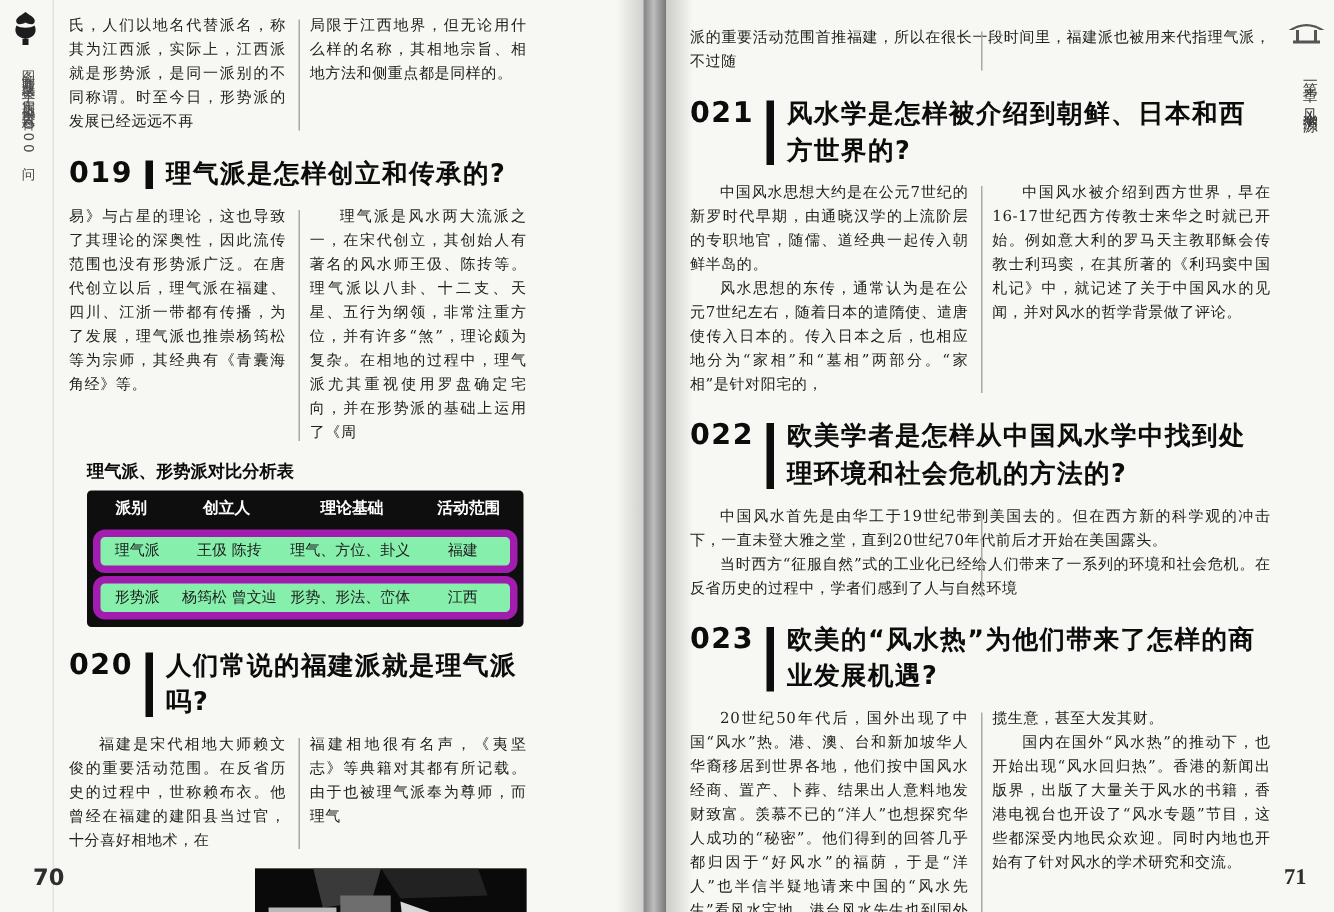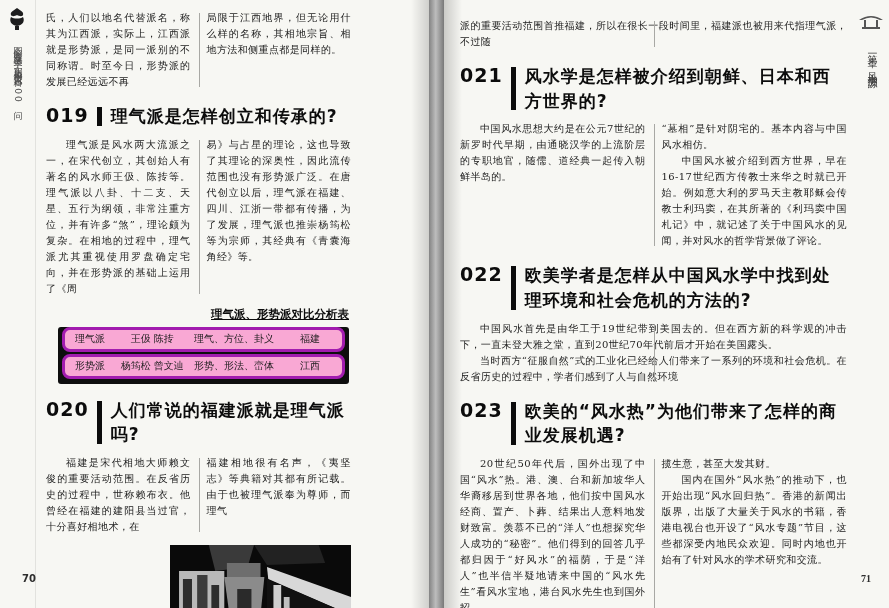--- a/index.html
+++ b/index.html
@@ -22,46 +22,46 @@
   .strip-left{position:absolute;left:0;top:0;bottom:0;width:36px;z-index:6;}
   .strip-left .rule{position:absolute;right:0;top:0;bottom:0;width:1px;background:#e2e2de;}
   .strip-right{position:absolute;right:0;top:0;bottom:0;width:36px;z-index:6;}
   .vtext{writing-mode:vertical-rl;text-orientation:mixed;
     font-family:"DejaVu Sans","Liberation Sans",sans-serif;
     font-size:9px;letter-spacing:2px;color:#4a4a4a;}
   .strip-left .vtext{position:absolute;left:11px;top:40px;}
   .strip-right .vtext{position:absolute;left:12px;top:46px;font-size:10px;color:#3a3a3a;}
   .strip-icon{position:absolute;left:7px;top:7px;}
   .strip-right .strip-icon{left:5px;top:12px;}
-  .pagenum{position:absolute;bottom:24px;
+  .pagenum{position:absolute;bottom:14px;
     font-family:"DejaVu Sans","Liberation Sans",sans-serif;
-    font-size:10px;font-weight:bold;color:#2e2e2e;z-index:7;}
+    font-size:15px;font-weight:bold;color:#2e2e2e;z-index:7;}
   .pagenum-left{left:22px;}
   .pagenum-right{right:18px;font-family:Liberation Serif, serif;}
   
   .cols{display:flex;gap:16px;position:relative;margin-top:2px;}
   .cols::before{content:"";position:absolute;left:50%;top:3px;bottom:3px;width:1px;background:#a8a8a4;}
   .col{flex:1;min-width:0;}
   .para{margin:0;font-size:10px;line-height:1.6;text-align:justify;
     letter-spacing:0.4px;color:#222;}
   .para.indent{text-indent:2em;}
   .sec-h{display:flex;align-items:flex-start;margin:14px 0 8px 0;
     font-family:"DejaVu Sans","Liberation Sans",sans-serif;font-weight:bold;color:#0c0c0c;}
   .sec-num{font-size:19px;line-height:1.25;letter-spacing:1px;}
   .sec-bar{width:5px;align-self:stretch;background:#0c0c0c;margin:3px 9px 3px 8px;}
   .sec-title{flex:1;font-size:17px;line-height:1.45;letter-spacing:1px;}
   
   .table-wrap{margin:10px 2px 2px 12px;}
   .table-title{font-family:"DejaVu Sans","Liberation Sans",sans-serif;
-    font-weight:bold;font-size:11.5px;text-align:right;margin-bottom:5px;color:#0c0c0c;text-decoration:underline;}
+    font-weight:bold;font-size:11.5px;text-align:left;margin-bottom:5px;color:#0c0c0c;}
   .cmp-table{background:#0e0e0e;border-radius:3px;padding:0 4px 5px 4px;}
   .cmp-head{display:flex;align-items:center;height:24px;color:#fff;
     font-family:"DejaVu Sans","Liberation Sans",sans-serif;font-weight:bold;font-size:10.5px;}
-  .cmp-row{display:flex;align-items:center;height:19px;background:#f9a8d4;
-    border:3px solid #a21caf;border-radius:8px;margin-top:2px;font-size:10px;}
+  .cmp-row{display:flex;align-items:center;height:19px;background:#86efac;
+    border:5px solid #a21caf;border-radius:8px;margin-top:2px;font-size:10px;}
   .cell{white-space:nowrap;overflow:hidden;text-align:center;}
   .c1{width:18%;}.c2{width:27%;}.c3{width:32%;}.c4{width:23%;}
   
   .photo-row{display:flex;gap:12px;margin-top:10px;align-items:flex-start;}
   .caption-box{width:112px;flex:none;padding-top:102px;}
   .caption-title{font-family:Liberation Serif, serif;
     font-weight:bold;font-size:11px;margin:0 0 5px 0;color:#111;}
   .caption-text{margin:0;font-size:9px;line-height:1.9;text-indent:2em;
     text-align:justify;color:#333;letter-spacing:0.3px;}
   .photo{flex:1;height:162px;background:#000;}
@@ -104,27 +104,33 @@
     <p class="para col">氏，人们以地名代替派名，称其为江西派，实际上，江西派就是形势派，是同一派别的不同称谓。时至今日，形势派的发展已经远远不再</p>
     <p class="para col">局限于江西地界，但无论用什么样的名称，其相地宗旨、相地方法和侧重点都是同样的。</p>
   </div>
 
   <div class="sec-h">
     <span class="sec-num">019</span>
     <span class="sec-bar"></span>
     <span class="sec-title">理气派是怎样创立和传承的?</span>
   </div>
   <div class="cols">
+    <p class="para col">易》与占星的理论，这也导致了其理论的深奥性，因此流传范围也没有形势派广泛。在唐代创立以后，理气派在福建、四川、江浙一带都有传播，为了发展，理气派也推崇杨筠松等为宗师，其经典有《青囊海角经》等。</p>
     <p class="para indent col">理气派是风水两大流派之一，在宋代创立，其创始人有著名的风水师王伋、陈抟等。理气派以八卦、十二支、天星、五行为纲领，非常注重方位，并有许多“煞”，理论颇为复杂。在相地的过程中，理气派尤其重视使用罗盘确定宅向，并在形势派的基础上运用了《周</p>
-    <p class="para col">易》与占星的理论，这也导致了其理论的深奥性，因此流传范围也没有形势派广泛。在唐代创立以后，理气派在福建、四川、江浙一带都有传播，为了发展，理气派也推崇杨筠松等为宗师，其经典有《青囊海角经》等。</p>
   </div>
 
   <div class="table-wrap">
     <div class="table-title">理气派、形势派对比分析表</div>
     <div class="cmp-table">
+      <div class="cmp-head">
+        <span class="cell c1">派别</span>
+        <span class="cell c2">创立人</span>
+        <span class="cell c3">理论基础</span>
+        <span class="cell c4">活动范围</span>
+      </div>
       <div class="cmp-row">
         <span class="cell c1">理气派</span>
         <span class="cell c2">王伋  陈抟</span>
         <span class="cell c3">理气、方位、卦义</span>
         <span class="cell c4">福建</span>
       </div>
       <div class="cmp-row">
         <span class="cell c1">形势派</span>
         <span class="cell c2">杨筠松  曾文辿</span>
         <span class="cell c3">形势、形法、峦体</span>
@@ -191,23 +197,23 @@
   </div>
 
   <div class="sec-h">
     <span class="sec-num">021</span>
     <span class="sec-bar"></span>
     <span class="sec-title">风水学是怎样被介绍到朝鲜、日本和西方世界的?</span>
   </div>
   <div class="cols">
     <div class="col">
       <p class="para indent">中国风水思想大约是在公元7世纪的新罗时代早期，由通晓汉学的上流阶层的专职地官，随儒、道经典一起传入朝鲜半岛的。</p>
-    </div>
-    <div class="col">
-      <p class="para">“墓相”是针对阴宅的。基本内容与中国风水相仿。</p>
+      <p class="para indent">风水思想的东传，通常认为是在公元7世纪左右，随着日本的遣隋使、遣唐使传入日本的。传入日本之后，也相应地分为“家相”和“墓相”两部分。“家相”是针对阳宅的，</p>
+    </div>
+    <div class="col">
       <p class="para indent">中国风水被介绍到西方世界，早在16-17世纪西方传教士来华之时就已开始。例如意大利的罗马天主教耶稣会传教士利玛窦，在其所著的《利玛窦中国札记》中，就记述了关于中国风水的见闻，并对风水的哲学背景做了评论。</p>
     </div>
   </div>
 
   <div class="sec-h">
     <span class="sec-num">022</span>
     <span class="sec-bar"></span>
     <span class="sec-title">欧美学者是怎样从中国风水学中找到处理环境和社会危机的方法的?</span>
   </div>
   <div class="cols">

